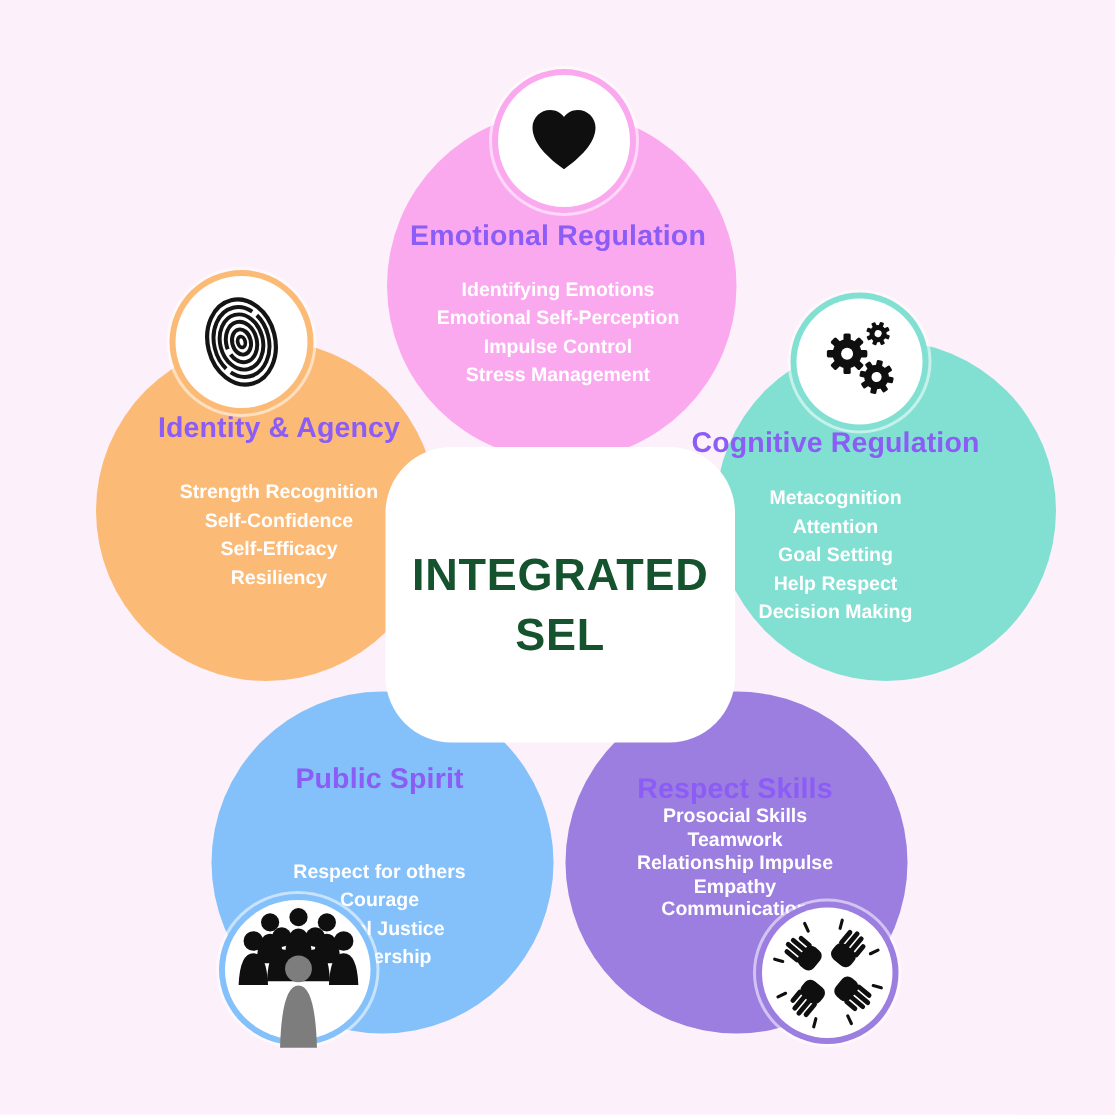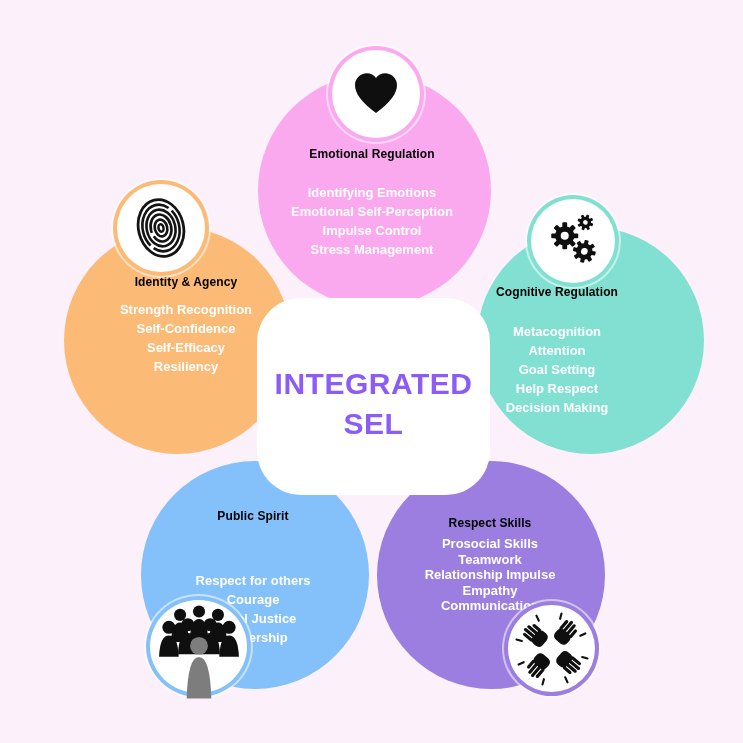--- a/index.html
+++ b/index.html
@@ -1,20 +1,20 @@
 <!DOCTYPE html>
 <html><head>
 <meta charset="utf-8">
 <style>
   html,body{margin:0;padding:0;}
   body{width:743px;height:743px;overflow:hidden;font-family:"Liberation Sans","DejaVu Sans",sans-serif;}
   .canvas{position:relative;width:743px;height:743px;background:var(--c,#FCF0FA);overflow:hidden;}
   .domain{position:absolute;inset:0;pointer-events:none;}
   .bubble{position:absolute;border-radius:50%;background:var(--c);z-index:1;}
-  .title{position:absolute;margin:0;z-index:3;text-align:center;font-size:12px;font-weight:700;color:#000000;letter-spacing:.1px;}
+  .title{position:absolute;margin:0;z-index:3;text-align:center;font-size:19px;font-weight:700;color:#8b5cf6;letter-spacing:.1px;}
   .items{position:absolute;z-index:3;text-align:center;color:#ffffff;font-weight:700;font-size:13px;line-height:19px;}
   .items.tight{line-height:15.5px;}
   .icon-circle{position:absolute;background:#ffffff;border-radius:50%;display:flex;align-items:center;justify-content:center;z-index:4;box-shadow:0 0 0 4px var(--c),0 0 0 6px rgba(255,255,255,.55);}
   .icon-circle svg{overflow:visible;}
 
   
   #d-er .bubble{left:258px;top:74px;width:233px;height:233px;}
   #d-er .icon-circle{left:332px;top:50px;width:88px;height:88px;}
   #d-er .title{left:252px;top:147px;width:240px;}
   #d-er .items{left:246px;top:183px;width:252px;}
@@ -22,37 +22,37 @@
   
   #d-cr .bubble{left:477px;top:227px;width:227px;height:227px;}
   #d-cr .icon-circle{left:531px;top:199px;width:84px;height:84px;}
   #d-cr .title{left:437px;top:285px;width:240px;}
   #d-cr .items{left:437px;top:322px;width:240px;}
 
   
   #d-ia .bubble{left:64px;top:227px;width:227px;height:227px;}
   #d-ia .icon-circle{left:117px;top:184px;width:88px;height:88px;}
   #d-ia .title{left:66px;top:275px;width:240px;}
-  #d-ia .items{left:66px;top:300px;width:240px;}
+  #d-ia .items{left:66px;top:318px;width:240px;}
 
   
   #d-ps .bubble{left:141px;top:461px;width:228px;height:228px;}
   #d-ps .icon-circle{left:150px;top:600px;width:97px;height:93px;}
   #d-ps .title{left:133px;top:509px;width:240px;}
   #d-ps .items{left:133px;top:571px;width:240px;}
 
   
   #d-ss .bubble{left:377px;top:461px;width:228px;height:228px;}
   #d-ss .icon-circle{left:508px;top:605px;width:87px;height:87px;}
   #d-ss .title{left:370px;top:516px;width:240px;}
   #d-ss .items{left:370px;top:536px;width:240px;}
 
   
   .center-card{position:absolute;left:257px;top:298px;width:233px;height:197px;background:#ffffff;border-radius:44px;z-index:6;display:flex;align-items:center;justify-content:center;}
-  .center-title{display:flex;flex-direction:column;align-items:center;padding-top:14px;color:#8b5cf6;font-size:30px;line-height:40px;font-weight:700;letter-spacing:.5px;text-align:center;}
+  .center-title{display:flex;flex-direction:column;align-items:center;padding-top:14px;color:#14532d;font-size:30px;line-height:40px;font-weight:700;letter-spacing:.5px;text-align:center;}
 </style>
 </head>
 <body>
 
 <div class="canvas" style="--c: #FCF0FA;">
 
   <section class="domain" id="d-er" style="--c: #FBA9EF;">
     <div class="bubble"></div>
     <div class="icon-circle">
       <svg width="56" height="56" viewBox="0 0 40 40" fill="#0F0F0F" xmlns="http://www.w3.org/2000/svg">

